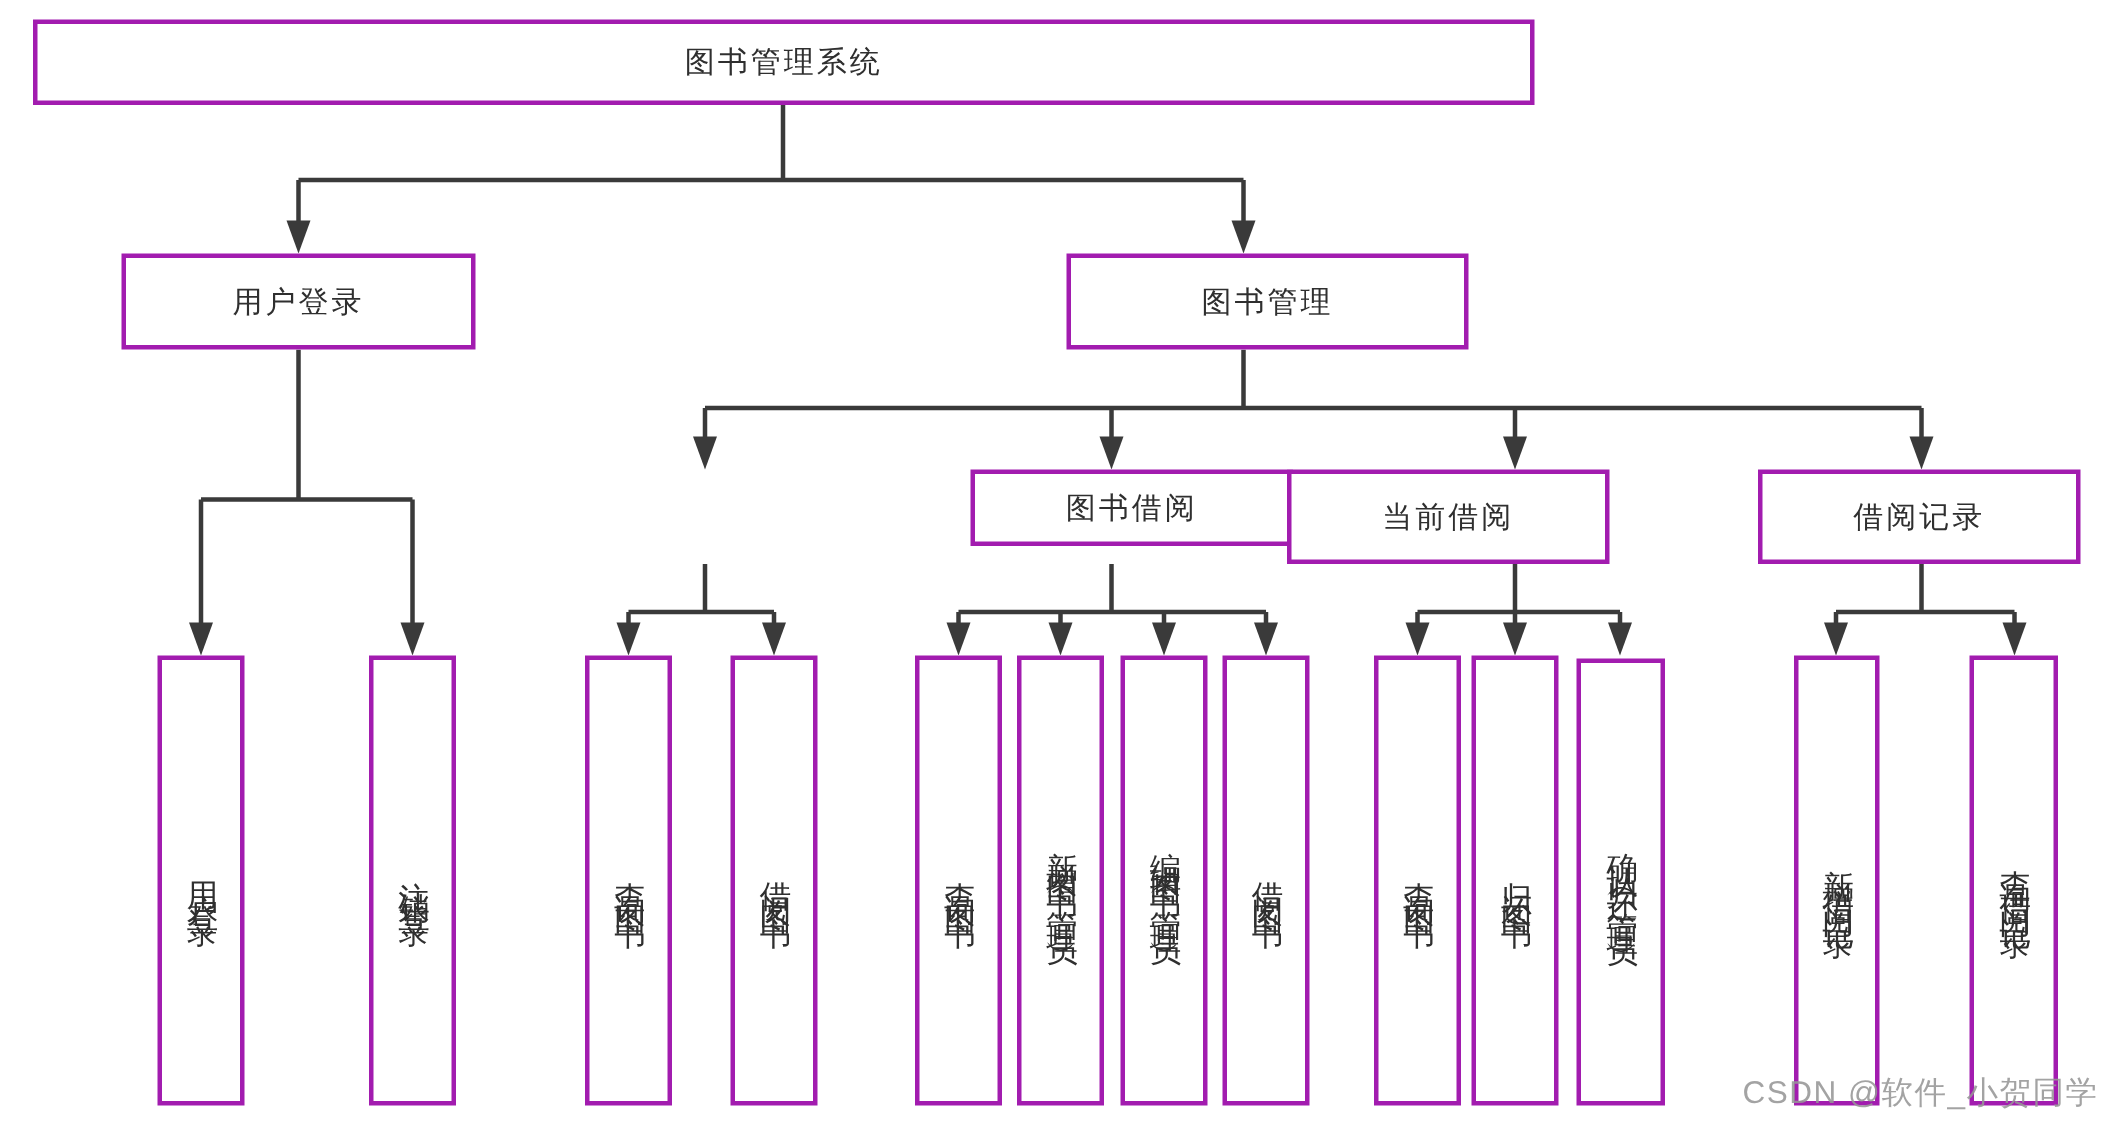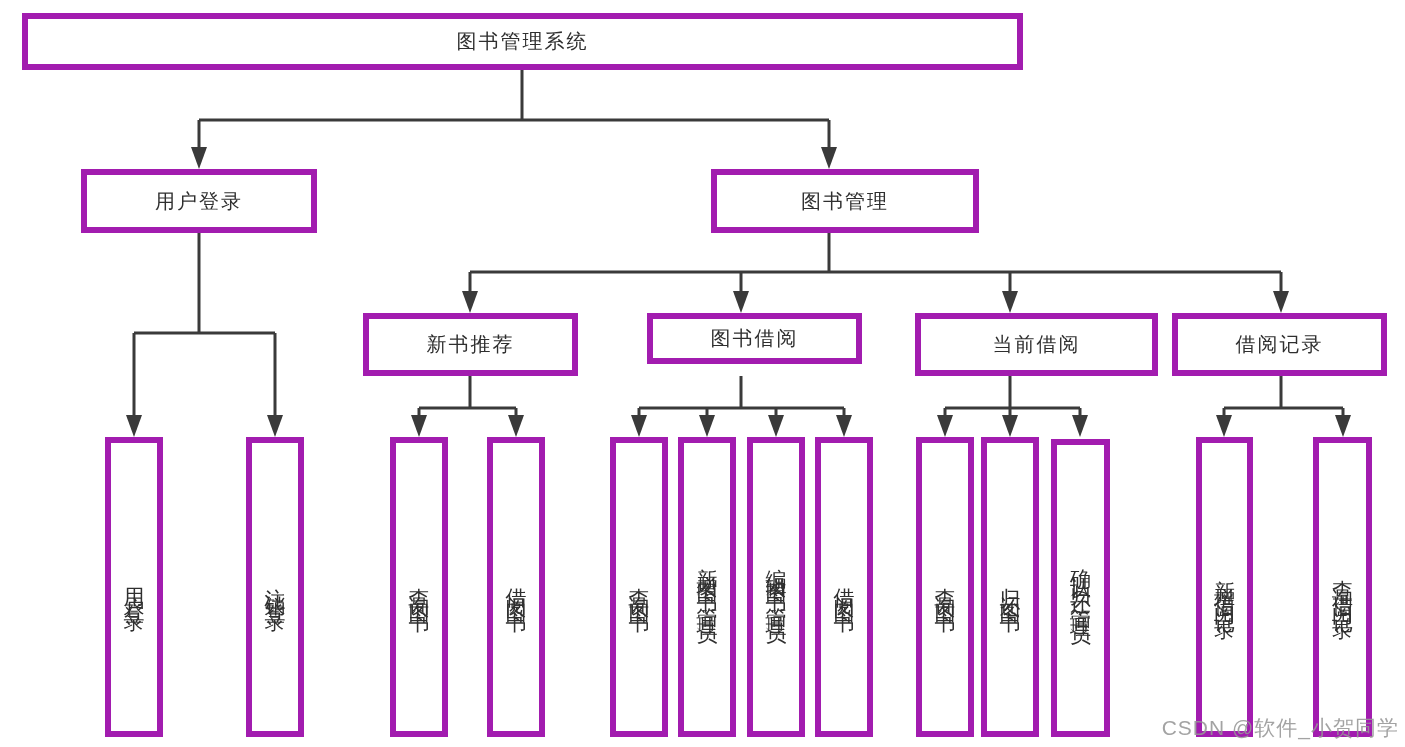--- a/index.html
+++ b/index.html
@@ -18,21 +18,21 @@
   #connectors {
     position: absolute;
     left: 0;
     top: 0;
     width: 1405px;
     height: 747px;
   }
   .node {
     position: absolute;
     box-sizing: border-box;
-    border: 6px solid #a21caf;
+    border: 3px solid #a21caf;
     background: #ffffff;
     display: flex;
     align-items: center;
     justify-content: center;
     color: #2f2f2f;
   }
   .h-node {
     font-size: 20px;
     letter-spacing: 2px;
     white-space: nowrap;
@@ -119,23 +119,22 @@
       <polygon points="1216,415 1232,415 1224,437"></polygon>
       <polygon points="1335,415 1351,415 1343,437"></polygon>
     </g>
   </svg>
 
   <div class="node h-node" style="left:22px; top:13px; width:1001px; height:57px;">图书管理系统</div>
 
   <div class="node h-node" style="left:81px; top:169px; width:236px; height:64px;">用户登录</div>
   <div class="node h-node" style="left:711px; top:169px; width:268px; height:64px;">图书管理</div>
 
-  <div class="node h-node" style="left:363px; top:313px; width:215px; height:63px;">新书推荐</div>
   <div class="node h-node" style="left:647px; top:313px; width:215px; height:51px;">图书借阅</div>
-  <div class="node h-node" style="left:915px; top:313px; width:243px; height:63px;font-family:Liberation Serif, serif;">当前借阅</div>
+  <div class="node h-node" style="left:858px; top:313px; width:215px; height:63px;font-family:Liberation Serif, serif;">当前借阅</div>
   <div class="node h-node" style="left:1172px; top:313px; width:215px; height:63px;">借阅记录</div>
 
   <div class="node leaf-node" style="left:105px; top:437px; width:58px; height:300px;">
     <span>用户登录</span>
   </div>
   <div class="node leaf-node" style="left:246px; top:437px; width:58px; height:300px;">
     <span>注销登录</span>
   </div>
 
   <div class="node leaf-node" style="left:390px; top:437px; width:58px; height:300px;">

